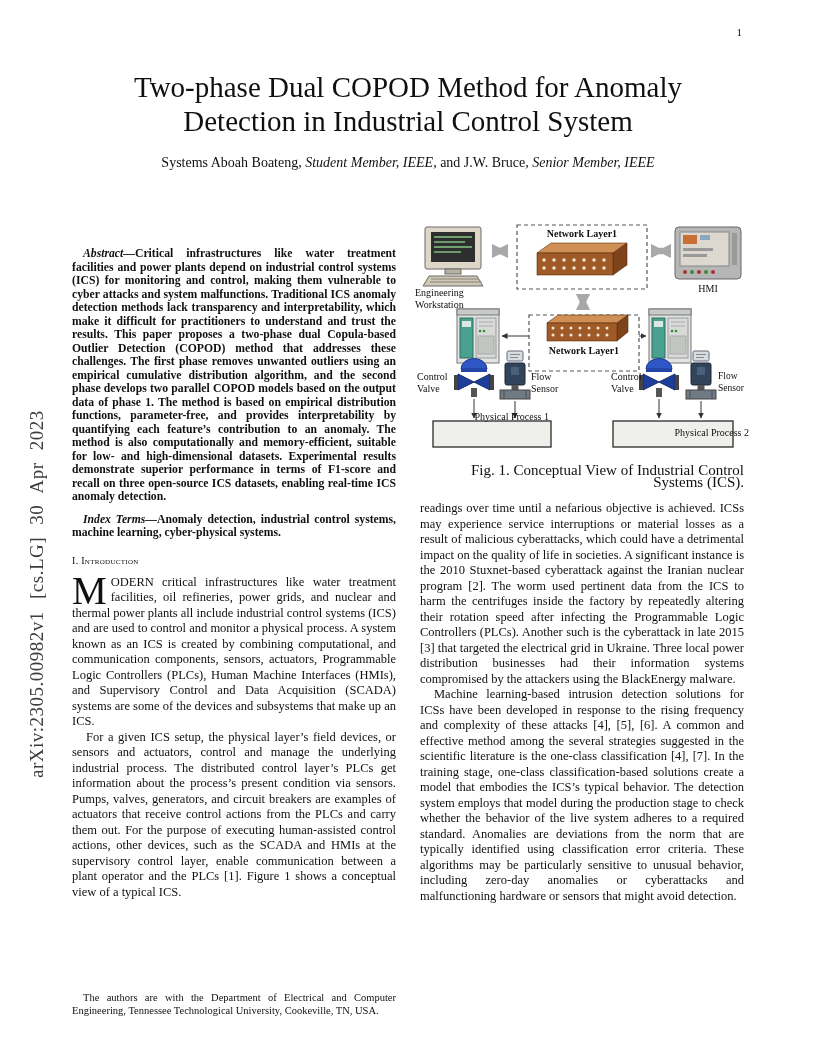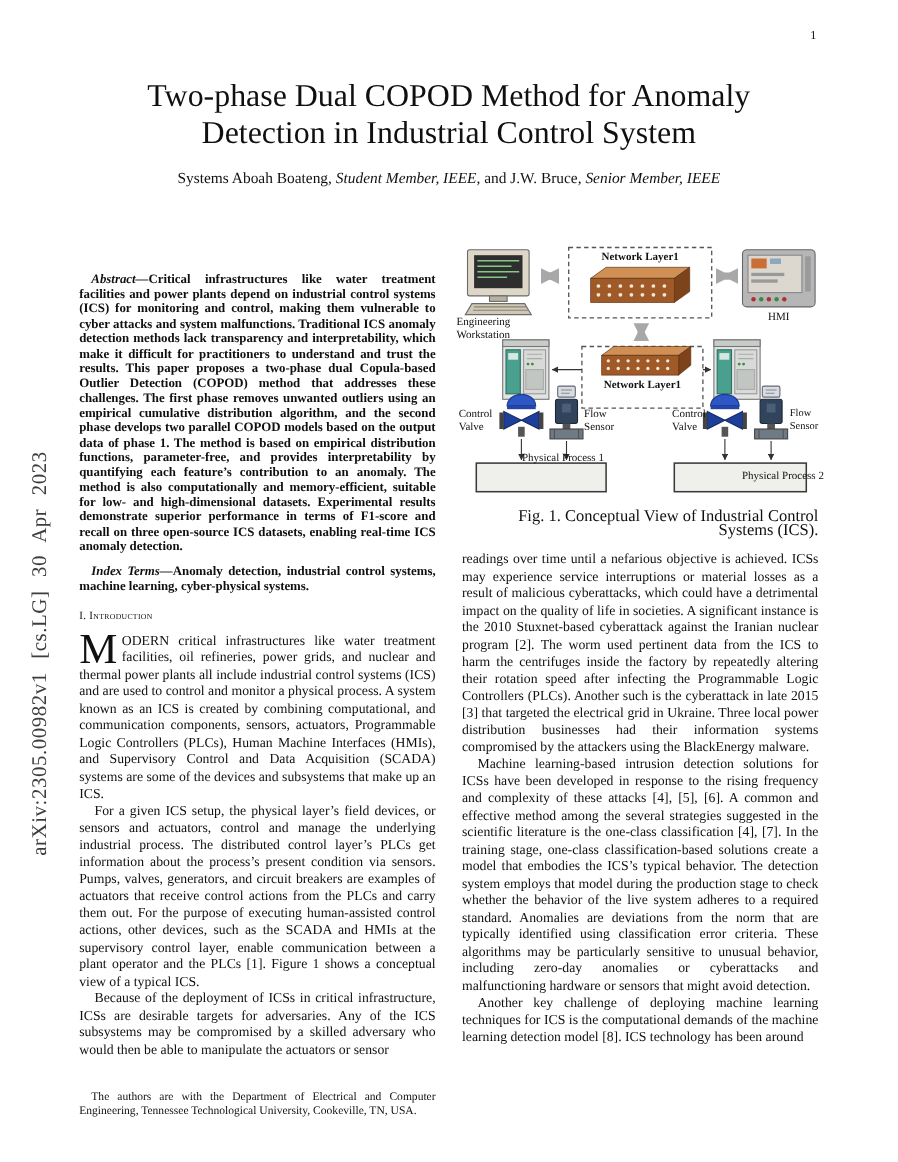--- a/index.html
+++ b/index.html
@@ -61,21 +61,20 @@
   </header>
 
   <div class="cols">
 
     <div class="col">
       <p class="abs"><span class="lbl">Abstract—</span><span>Critical infrastructures like water treatment facilities and power plants depend on industrial control systems (ICS) for monitoring and control, making them vulnerable to cyber attacks and system malfunctions. Traditional ICS anomaly detection methods lack transparency and interpretability, which make it difficult for practitioners to understand and trust the results. This paper proposes a two-phase dual Copula-based Outlier Detection (COPOD) method that addresses these challenges. The first phase removes unwanted outliers using an empirical cumulative distribution algorithm, and the second phase develops two parallel COPOD models based on the output data of phase 1. The method is based on empirical distribution functions, parameter-free, and provides interpretability by quantifying each feature’s contribution to an anomaly. The method is also computationally and memory-efficient, suitable for low- and high-dimensional datasets. Experimental results demonstrate superior performance in terms of F1-score and recall on three open-source ICS datasets, enabling real-time ICS anomaly detection.</span></p>
       <p class="abs"><span class="lbl">Index Terms—</span><span>Anomaly detection, industrial control systems, machine learning, cyber-physical systems.</span></p>
       <h2 class="sechead">I. Introduction</h2>
       <p class="body noindent"><span class="dropcap">M</span><span>ODERN critical infrastructures like water treatment facilities, oil refineries, power grids, and nuclear and thermal power plants all include industrial control systems (ICS) and are used to control and monitor a physical process. A system known as an ICS is created by combining computational, and communication components, sensors, actuators, Programmable Logic Controllers (PLCs), Human Machine Interfaces (HMIs), and Supervisory Control and Data Acquisition (SCADA) systems are some of the devices and subsystems that make up an ICS.</span></p>
       <p class="body">For a given ICS setup, the physical layer’s field devices, or sensors and actuators, control and manage the underlying industrial process. The distributed control layer’s PLCs get information about the process’s present condition via sensors. Pumps, valves, generators, and circuit breakers are examples of actuators that receive control actions from the PLCs and carry them out. For the purpose of executing human-assisted control actions, other devices, such as the SCADA and HMIs at the supervisory control layer, enable communication between a plant operator and the PLCs [1]. Figure 1 shows a conceptual view of a typical ICS.</p>
-      <p class="body">Because of the deployment of ICSs in critical infrastructure, ICSs are desirable targets for adversaries. Any of the ICS subsystems may be compromised by a skilled adversary who would then be able to manipulate the actuators or sensor</p>
       <div class="footnote">The authors are with the Department of Electrical and Computer Engineering, Tennessee Technological University, Cookeville, TN, USA.</div>
     </div>
 
     <div class="col">
       <figure class="fig">
         <div class="figcanvas">
           <svg width="330" height="234" viewBox="0 0 330 234">
             <defs>
               <marker id="ga" viewBox="0 0 4 4" markerWidth="2.2" markerHeight="2.2" refX="3.4" refY="2" orient="auto-start-reverse" markerUnits="strokeWidth">
                 <path d="M0,0 L4,2 L0,4 Z" fill="#a8a8a8"></path>
@@ -230,17 +229,16 @@
           <div class="figlabel" style="left:194px; top:150px; width:40px;">Control Valve</div>
           <div class="figlabel fl-s" style="left:301px; top:150px; width:32px;">Flow Sensor</div>
           <div class="figlabel fl-c" style="left:16px; top:190px; width:116px;text-align:right;">Physical Process 1</div>
           <div class="figlabel fl-c" style="left:196px; top:206px; width:136px;text-align:right;">Physical Process 2</div>
         </div>
         <figcaption class="figcap">Fig. 1. Conceptual View of Industrial Control Systems (ICS).</figcaption>
       </figure>
 
       <p class="body noindent">readings over time until a nefarious objective is achieved. ICSs may experience service interruptions or material losses as a result of malicious cyberattacks, which could have a detrimental impact on the quality of life in societies. A significant instance is the 2010 Stuxnet-based cyberattack against the Iranian nuclear program [2]. The worm used pertinent data from the ICS to harm the centrifuges inside the factory by repeatedly altering their rotation speed after infecting the Programmable Logic Controllers (PLCs). Another such is the cyberattack in late 2015 [3] that targeted the electrical grid in Ukraine. Three local power distribution businesses had their information systems compromised by the attackers using the BlackEnergy malware.</p>
       <p class="body">Machine learning-based intrusion detection solutions for ICSs have been developed in response to the rising frequency and complexity of these attacks [4], [5], [6]. A common and effective method among the several strategies suggested in the scientific literature is the one-class classification [4], [7]. In the training stage, one-class classification-based solutions create a model that embodies the ICS’s typical behavior. The detection system employs that model during the production stage to check whether the behavior of the live system adheres to a required standard. Anomalies are deviations from the norm that are typically identified using classification error criteria. These algorithms may be particularly sensitive to unusual behavior, including zero-day anomalies or cyberattacks and malfunctioning hardware or sensors that might avoid detection.</p>
-      <p class="body">Another key challenge of deploying machine learning techniques for ICS is the computational demands of the machine learning detection model [8]. ICS technology has been around</p>
     </div>
 
   </div>
 </div>
 
 </body></html>

